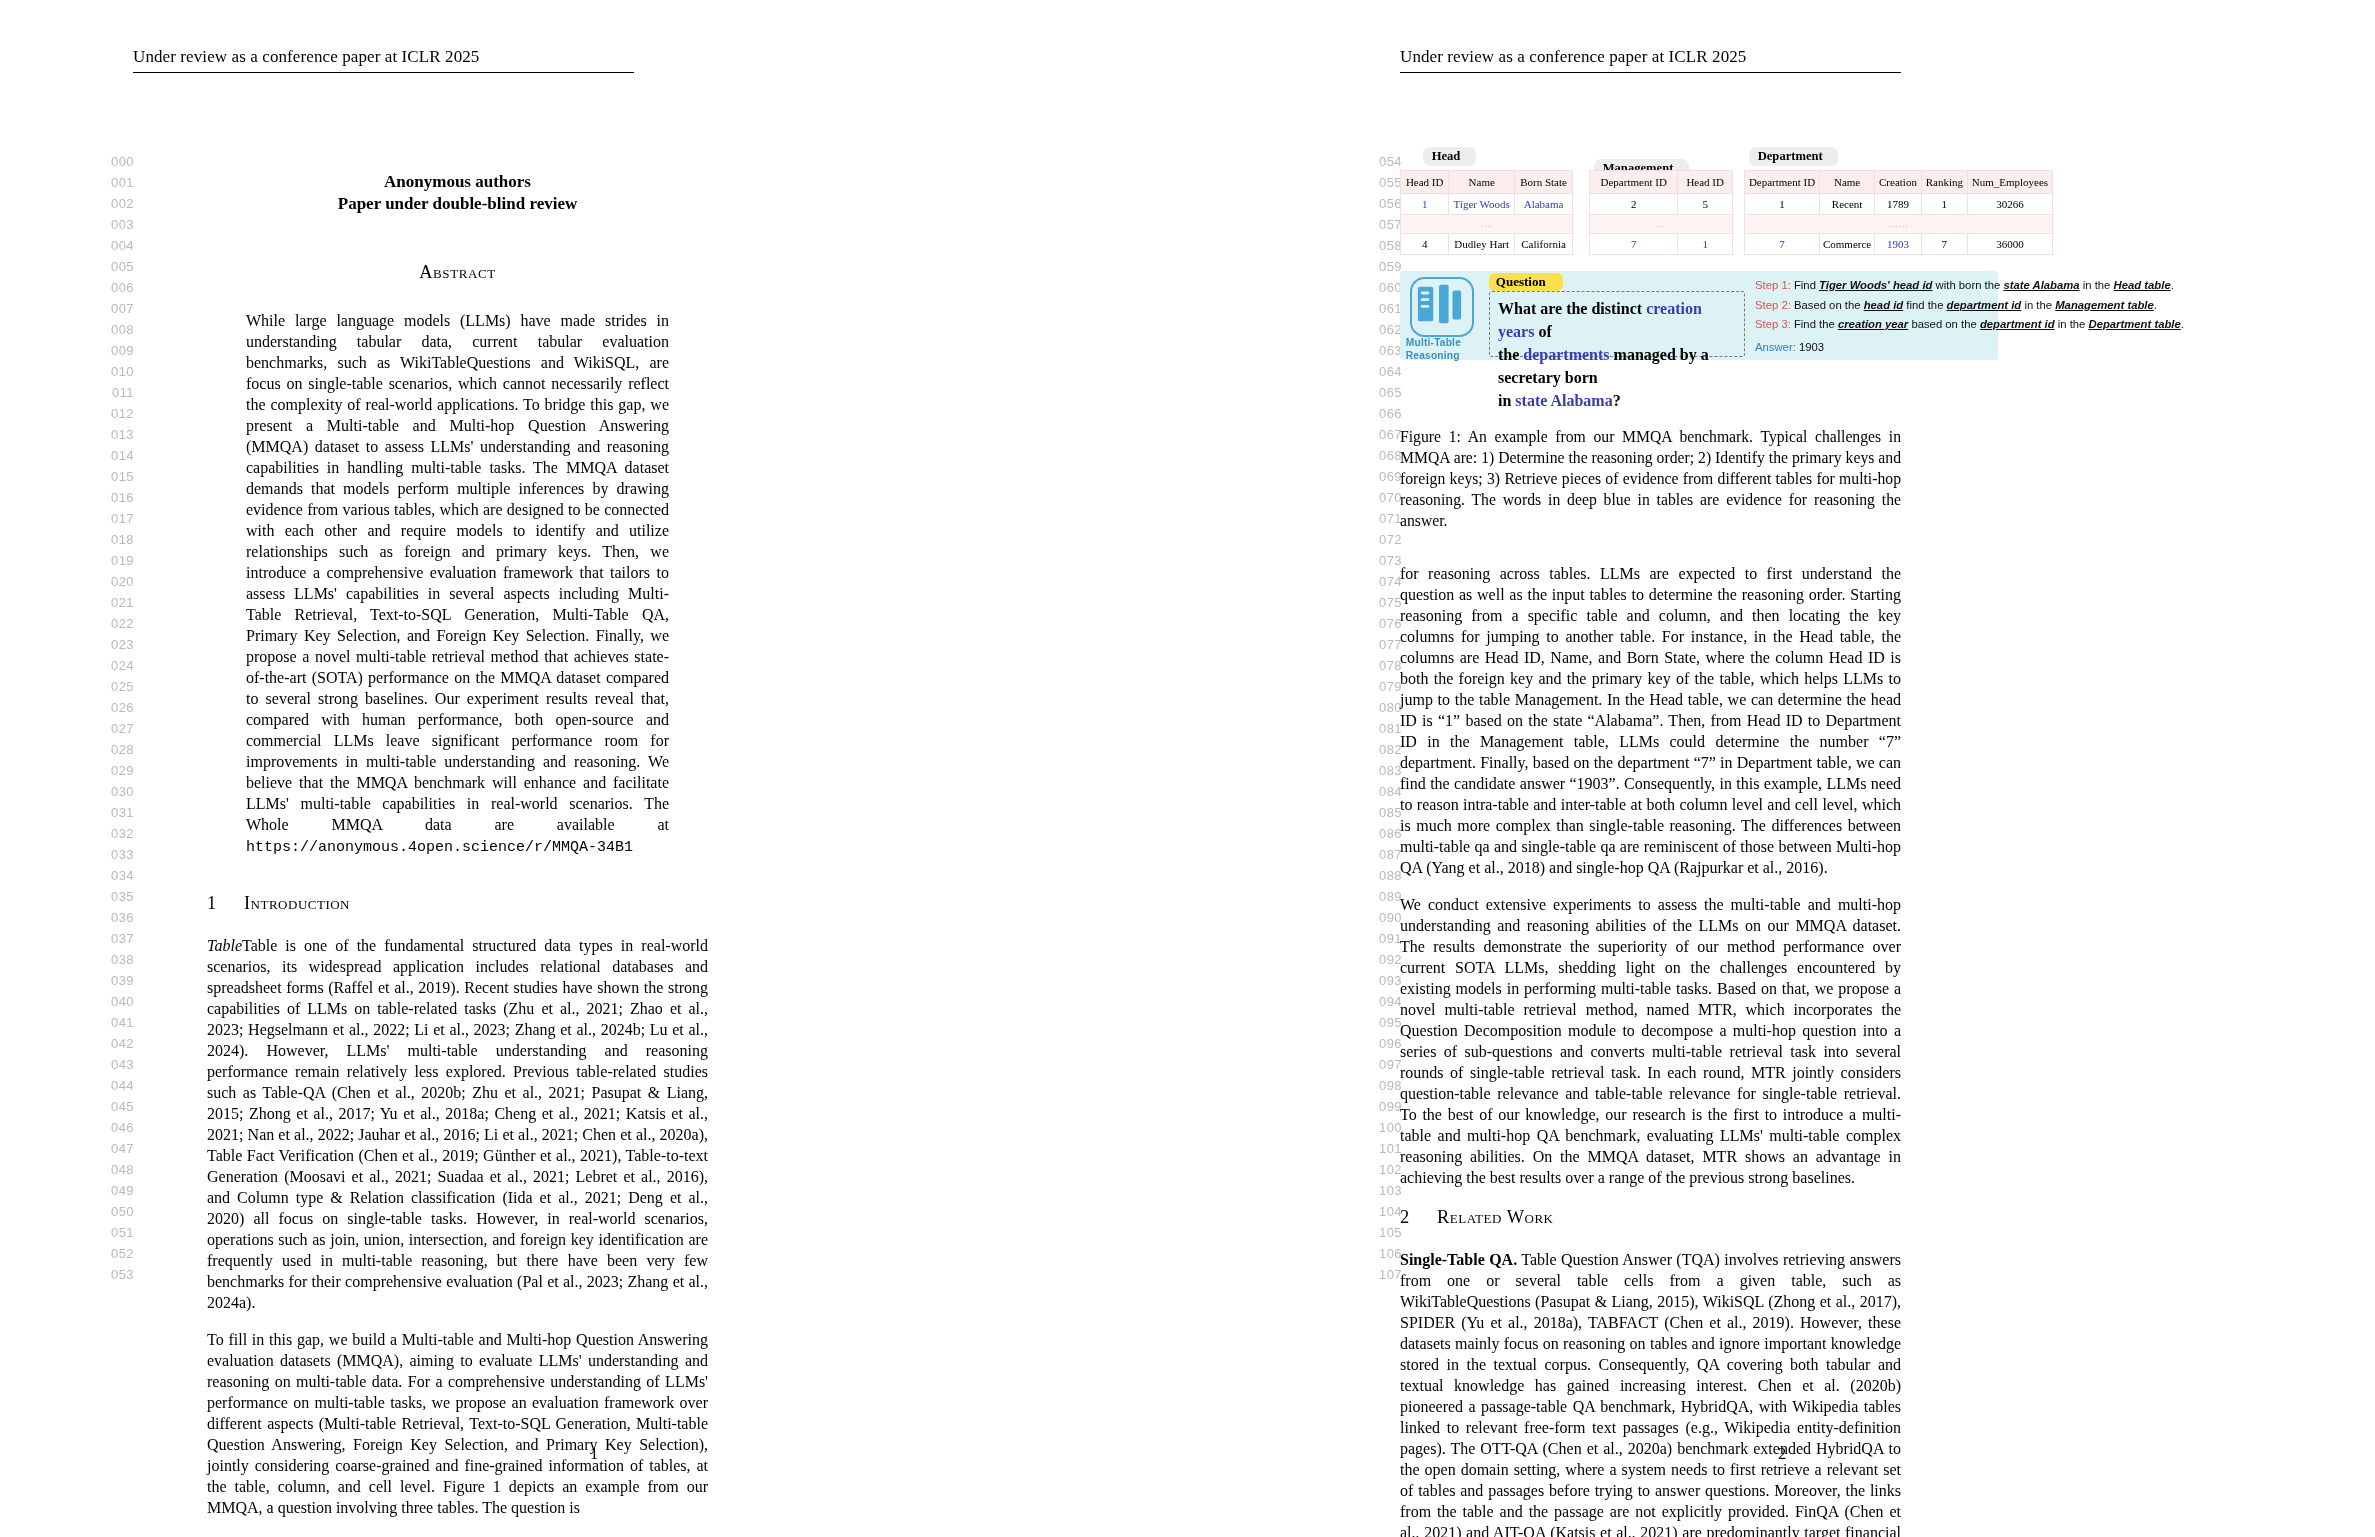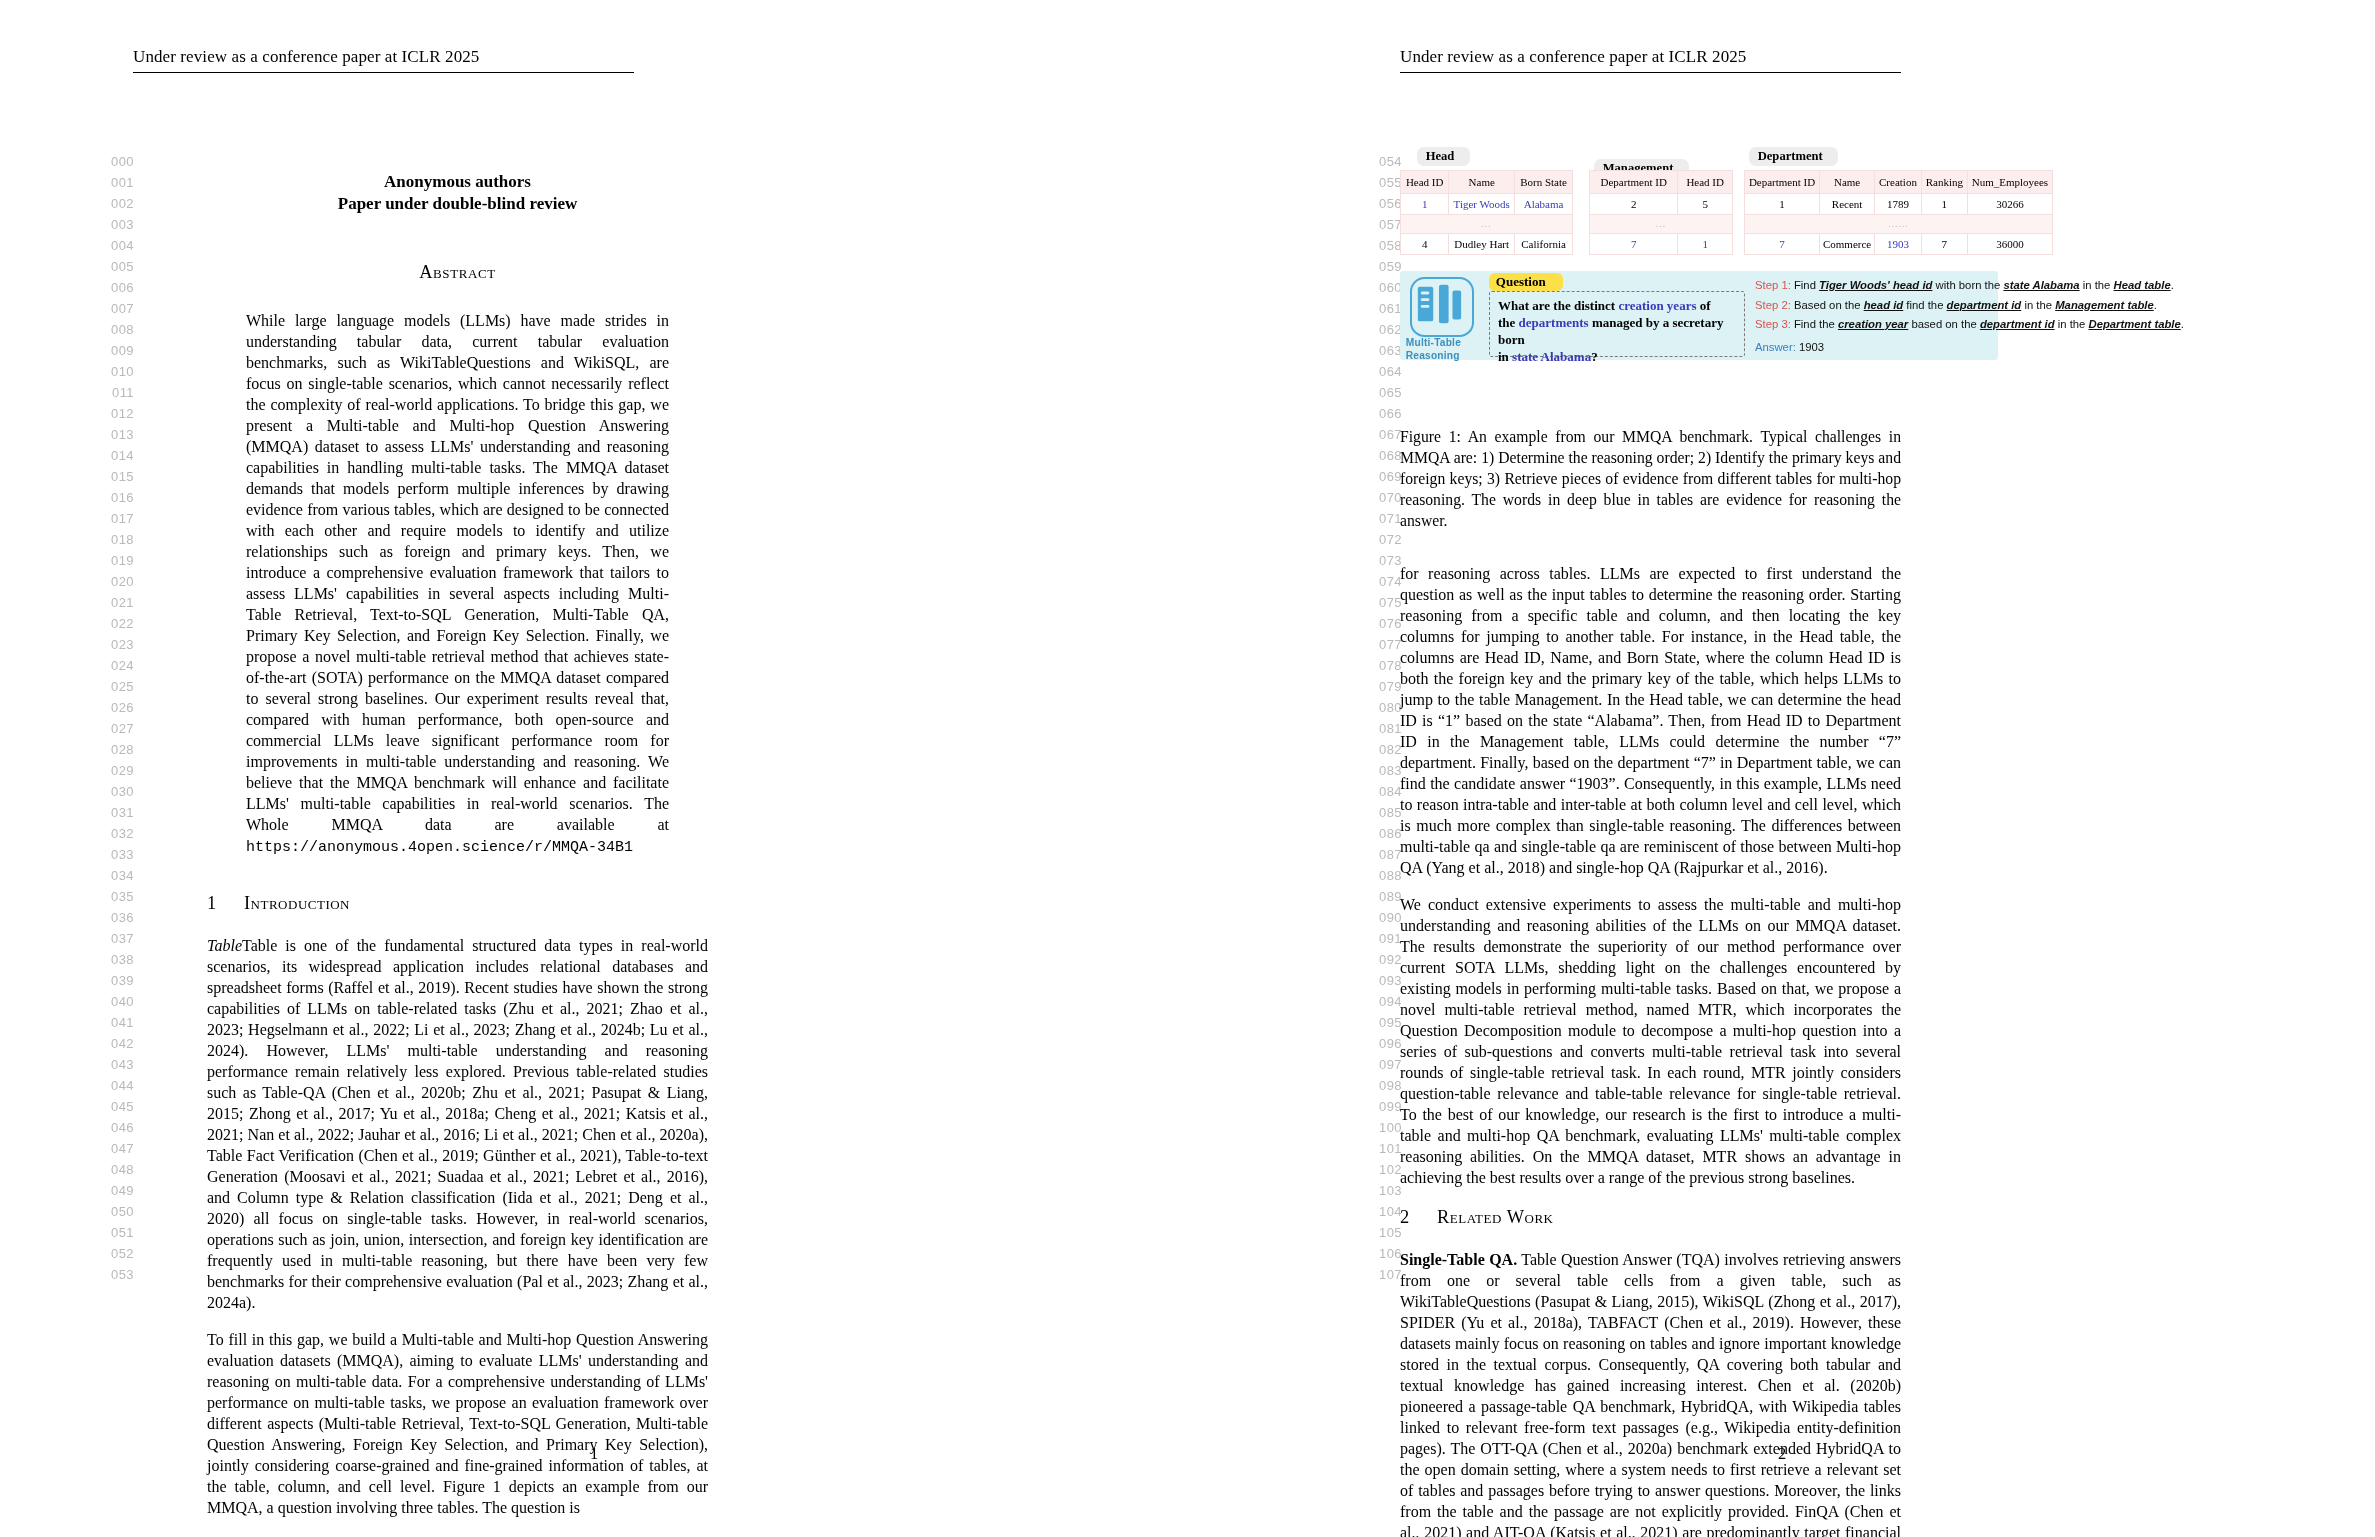--- a/index.html
+++ b/index.html
@@ -39,21 +39,21 @@
   .tbl tr.dots td{background:#fdf3f3;color:#c9b6b6;letter-spacing:1px;font-size:9.7px;}
   .tname{position:absolute;background:#ededed;border-radius:6.8px;
          font-weight:bold;font-size:12.6px;padding:1.9px 15.5px 1.9px 8.7px;white-space:nowrap;}
   .qbox{position:absolute;background:#ddf2f4;border-radius:2.9px;}
   .qicon{position:absolute;width:60px;height:56px;border:2.9px solid #4aa8d8;border-radius:14.6px;}
   .qiconlbl{position:absolute;font-family:"Liberation Sans",sans-serif;font-size:10.2px;
             color:#3b8fbf;line-height:12.6px;font-weight:bold;letter-spacing:0.2px;}
   .qlabel{position:absolute;background:#fde047;border-radius:5.8px;font-weight:bold;
           font-size:13px;padding:1px 17.5px 1px 6.8px;}
   .qdash{position:absolute;border:1.4px dashed #7a7a7a;border-radius:2.9px;}
-  .qtext{position:absolute;font-size:13px;line-height:17px;font-weight:bold;}
+  .qtext{position:absolute;font-size:16px;line-height:23px;font-weight:bold;}
   .steprow{position:absolute;font-family:"Liberation Sans",sans-serif;font-size:11.3px;color:#111;white-space:nowrap;}
   .steplbl{color:#d9534f;}
   .stepu{text-decoration:underline;font-style:italic;font-weight:bold;}
   .anslbl{color:#3b7fc4;font-family:"Liberation Sans",sans-serif;font-size:11.3px;}
   .figcap{position:absolute;font-size:15.7px;line-height:21px;text-align:justify;width:501px;}
 </style>
 </head>
 <body>
 
 <div class="sheet">
@@ -102,21 +102,21 @@
   <div class="page right">
     <div class="runhead" style="left:212px;width:501px;">Under review as a conference paper at ICLR 2025</div>
     <div class="runrule" style="left:212px;top:72px;width:501px;"></div>
 
     <div class="linenums" style="left:173px;top:151px;">
 054<br>055<br>056<br>057<br>058<br>059<br>060<br>061<br>062<br>063<br>064<br>065<br>066<br>067<br>068<br>069<br>070<br>071<br>072<br>073<br>074<br>075<br>076<br>077<br>078<br>079<br>080<br>081<br>082<br>083<br>084<br>085<br>086<br>087<br>088<br>089<br>090<br>091<br>092<br>093<br>094<br>095<br>096<br>097<br>098<br>099<br>100<br>101<br>102<br>103<br>104<br>105<br>106<br>107
     </div>
 
     <div class="figwrap" style="left:212px;top:147px;width:501px;height:291px;">
 
-      <div class="tname" style="left:17px;top:0px;">Head</div>
+      <div class="tname" style="left:23px;top:0px;">Head</div>
       <table class="tbl" style="left:0px;top:23px;width:173px;">
         <tbody>
             <tr class="hdr">
           <td>Head ID</td>
           <td>Name</td>
           <td>Born State</td>
         </tr>
         <tr>
           <td class="blue">1</td>
           <td class="blue">Tiger Woods</td>

